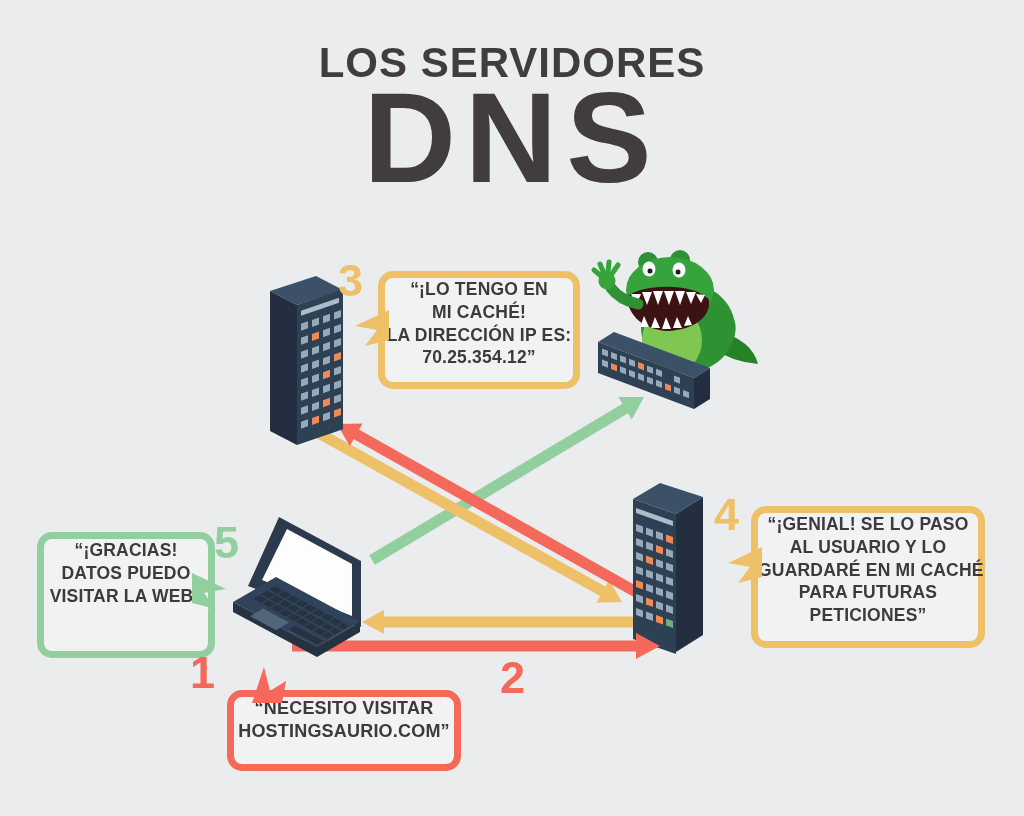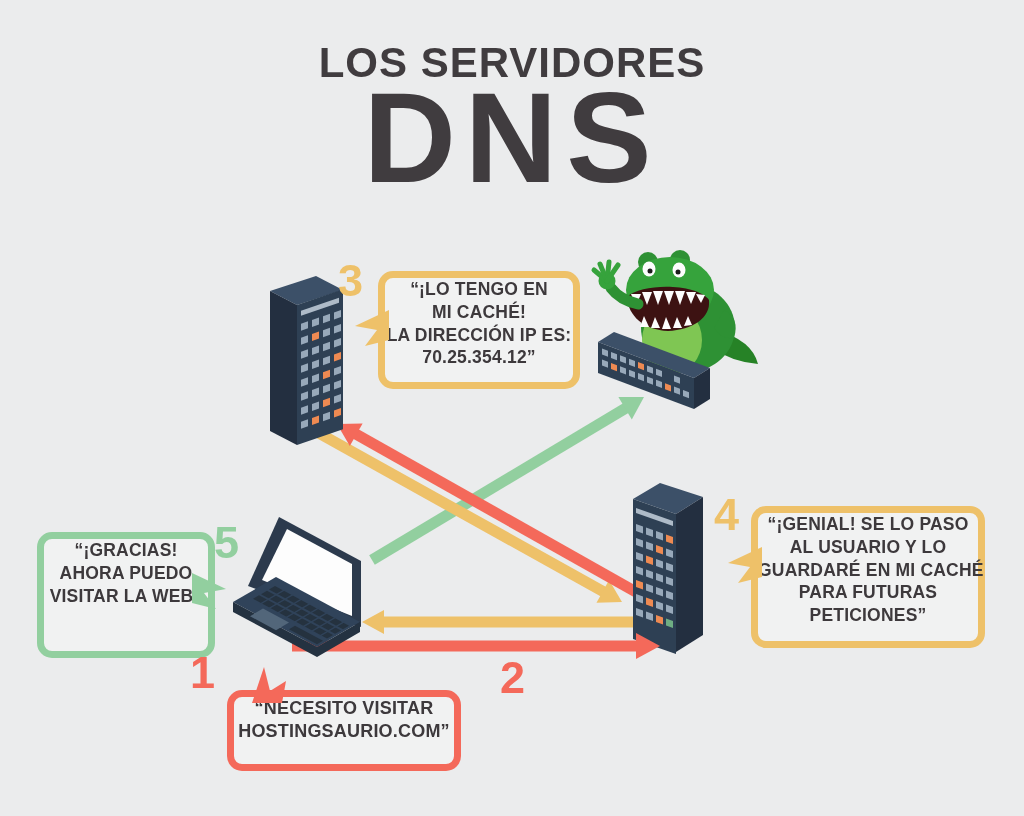--- a/index.html
+++ b/index.html
@@ -286,21 +286,21 @@
       <span class="line">PETICIONES”</span>
     </div>
   </div>
 
   <div class="bubble b5">
     <svg class="tail" viewBox="0 0 40 44">
         <polygon points="2,4 36,20 14,24 26,40 2,34"></polygon>
       </svg>
     <div class="lines">
       <span class="line">“¡GRACIAS!</span>
-      <span class="line">AHORA PUEDO</span>
+      <span class="line">DATOS PUEDO</span>
       <span class="line">VISITAR LA WEB”</span>
     </div>
   </div>
 
   <div class="bubble b1">
     <svg class="tail" viewBox="0 0 40 44">
         <polygon points="4,40 16,4 22,28 38,18 34,40"></polygon>
       </svg>
     <div class="lines">
       <span class="line">“NECESITO VISITAR</span>

